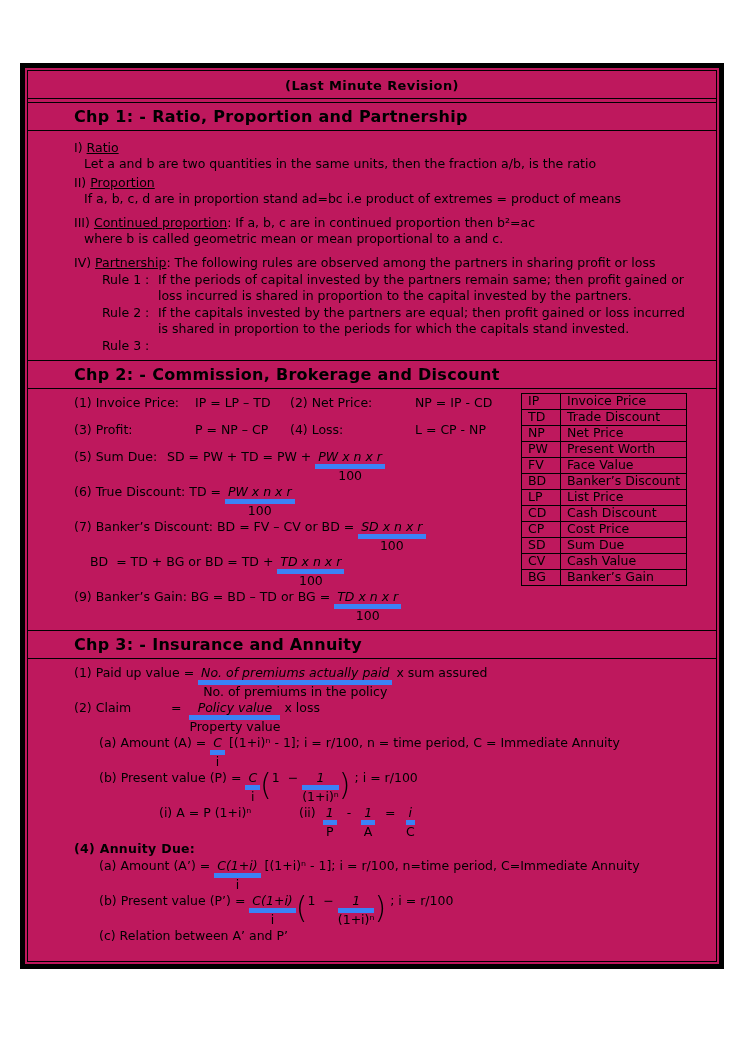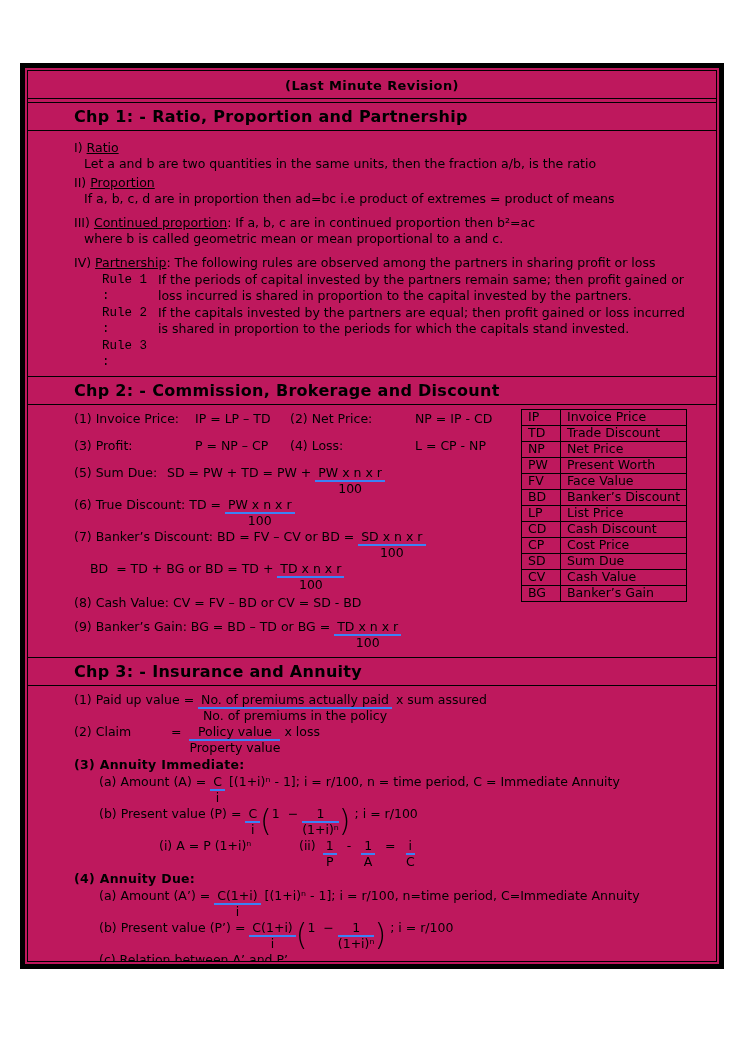--- a/index.html
+++ b/index.html
@@ -26,35 +26,35 @@
     padding:4px 0 4px 46px;
   }
   .content{padding:6px 8px 6px 46px;}
   p{margin:0;}
   .item{margin-top:3px;line-height:16px;}
   .g{margin-top:8px;}
   .cont{padding-left:10px;line-height:16px;}
   .u{text-decoration:underline;}
   .rules{margin-left:28px;margin-top:1px;}
   .rule{display:flex;line-height:16px;margin-top:1px;}
-  .rlabel{width:56px;flex:none;font-family:Liberation Mono, monospace;}
+  .rlabel{width:56px;flex:none;}
   .rl{display:block;}
   
   .c2{position:relative;}
   .frow{margin:0 0 11px 0;line-height:16px;white-space:pre;}
   .frow.fr{margin-bottom:1px;}
   .w121{display:inline-block;width:121px;}
   .w95{display:inline-block;width:95px;}
   .w125{display:inline-block;width:125px;}
   .w93{display:inline-block;width:93px;}
   .w97{display:inline-block;width:97px;}
   .w140{display:inline-block;width:140px;}
   .ind-bd{padding-left:16px;}
   .frac{display:inline-block;vertical-align:top;text-align:center;white-space:pre;}
-  .frac .num{display:block;border-bottom:2px solid #3b82f6;padding:0 3px;line-height:15px;}
+  .frac .num{display:block;border-bottom:5px solid #3b82f6;padding:0 3px;line-height:15px;font-style:italic;}
   .frac .den{display:block;line-height:14px;padding-top:0;}
   .abbr{position:absolute;top:4px;left:493px;border-collapse:collapse;}
   .abbr td{border:1px solid #000;font-size:12.5px;line-height:14px;padding:0 6px;height:15px;}
   .abbr td.a{width:26px;}
   
   .subhead{font-weight:bold;letter-spacing:0.3px;line-height:15px;margin:2px 0 2px 0;}
   .ind1{padding-left:25px;}
   .relrow{padding-left:85px;}
   .bigparen{font-size:30px;line-height:30px;vertical-align:top;font-weight:300;}
   .op{margin:0 7px;}
@@ -67,21 +67,21 @@
   <div class="inner">
 
     <div class="title-band">(Last Minute Revision)</div>
 
     <div class="band">Chp 1: - Ratio, Proportion and Partnership</div>
 
     <div class="content c1">
       <p class="item"><span>I)</span> <span class="u">Ratio</span></p>
       <p class="cont">Let a and b are two quantities in the same units, then the fraction a/b, is the ratio</p>
       <p class="item"><span>II)</span> <span class="u">Proportion</span></p>
-      <p class="cont">If a, b, c, d are in proportion then ad=bc i.e product of extremes = product of means</p>
+      <p class="cont">If a, b, c, d are in proportion stand ad=bc i.e product of extremes = product of means</p>
       <p class="item g"><span>III)</span> <span class="u">Continued proportion</span><span>: If a, b, c are in continued proportion then b²=ac</span></p>
       <p class="cont">where b is called geometric mean or mean proportional to a and c.</p>
       <p class="item g"><span>IV)</span> <span class="u">Partnership</span><span>: The following rules are observed among the partners in sharing profit or loss</span></p>
       <div class="rules">
         <div class="rule">
           <span class="rlabel">Rule 1 :</span>
           <span class="rtext">
               <span class="rl">If the periods of capital invested by the partners remain same; then profit gained or</span>
               <span class="rl">loss incurred is shared in proportion to the capital invested by the partners.</span>
             </span>
@@ -159,33 +159,31 @@
       <p class="frow"><span class="w121">(3) Profit:</span><span class="w95">P = NP – CP</span><span class="w125">(4) Loss:</span><span>L = CP - NP</span></p>
 
       <p class="frow fr"><span class="w93">(5) Sum Due:</span><span>SD = PW + TD = PW + </span><span class="frac"><span class="num">PW x n x r</span><span class="den">100</span></span></p>
 
       <p class="frow fr"><span>(6) True Discount: TD = </span><span class="frac"><span class="num">PW x n x r</span><span class="den">100</span></span></p>
 
       <p class="frow fr"><span>(7) Banker’s Discount: BD = FV – CV or BD = </span><span class="frac"><span class="num">SD x n x r</span><span class="den">100</span></span></p>
 
       <p class="frow fr ind-bd"><span>BD  = TD + BG or BD = TD + </span><span class="frac"><span class="num">TD x n x r</span><span class="den">100</span></span></p>
 
-      <p class="frow" style="margin:3px 0 8px 0;">(8) Cash Value: CV = FV – BD or CV = SD - BD</p>
 
       <p class="frow fr"><span>(9) Banker’s Gain: BG = BD – TD or BG = </span><span class="frac"><span class="num">TD x n x r</span><span class="den">100</span></span></p>
     </div>
 
     <div class="band">Chp 3: - Insurance and Annuity</div>
 
     <div class="content c3">
       <p class="frow fr"><span>(1) Paid up value = </span><span class="frac"><span class="num">No. of premiums actually paid</span><span class="den">No. of premiums in the policy</span></span><span> x sum assured</span></p>
 
       <p class="frow fr"><span class="w97">(2) Claim</span><span>=  </span><span class="frac"><span class="num">Policy value</span><span class="den">Property value</span></span><span> x loss</span></p>
 
-      <p class="subhead">(3) Annuity Immediate:</p>
 
       <p class="frow fr ind1"><span>(a) Amount (A) = </span><span class="frac"><span class="num">C</span><span class="den">i</span></span><span> [(1+i)ⁿ - 1]; i = r/100, n = time period, C = Immediate Annuity</span></p>
 
       <p class="frow fr ind1"><span>(b) Present value (P) = </span><span class="frac"><span class="num">C</span><span class="den">i</span></span><span class="bigparen">(</span><span>1  − </span><span class="frac"><span class="num">1</span><span class="den">(1+i)ⁿ</span></span><span class="bigparen">)</span><span> ; i = r/100</span></p>
 
 
       <p class="frow fr relrow"><span class="w140">(i) A = P (1+i)ⁿ</span><span>(ii) </span><span class="frac opq"><span class="num">1</span><span class="den">P</span></span><span class="op">-</span><span class="frac opq"><span class="num">1</span><span class="den">A</span></span><span class="op">=</span><span class="frac opq"><span class="num">i</span><span class="den">C</span></span></p>
 
       <p class="subhead">(4) Annuity Due:</p>
 

